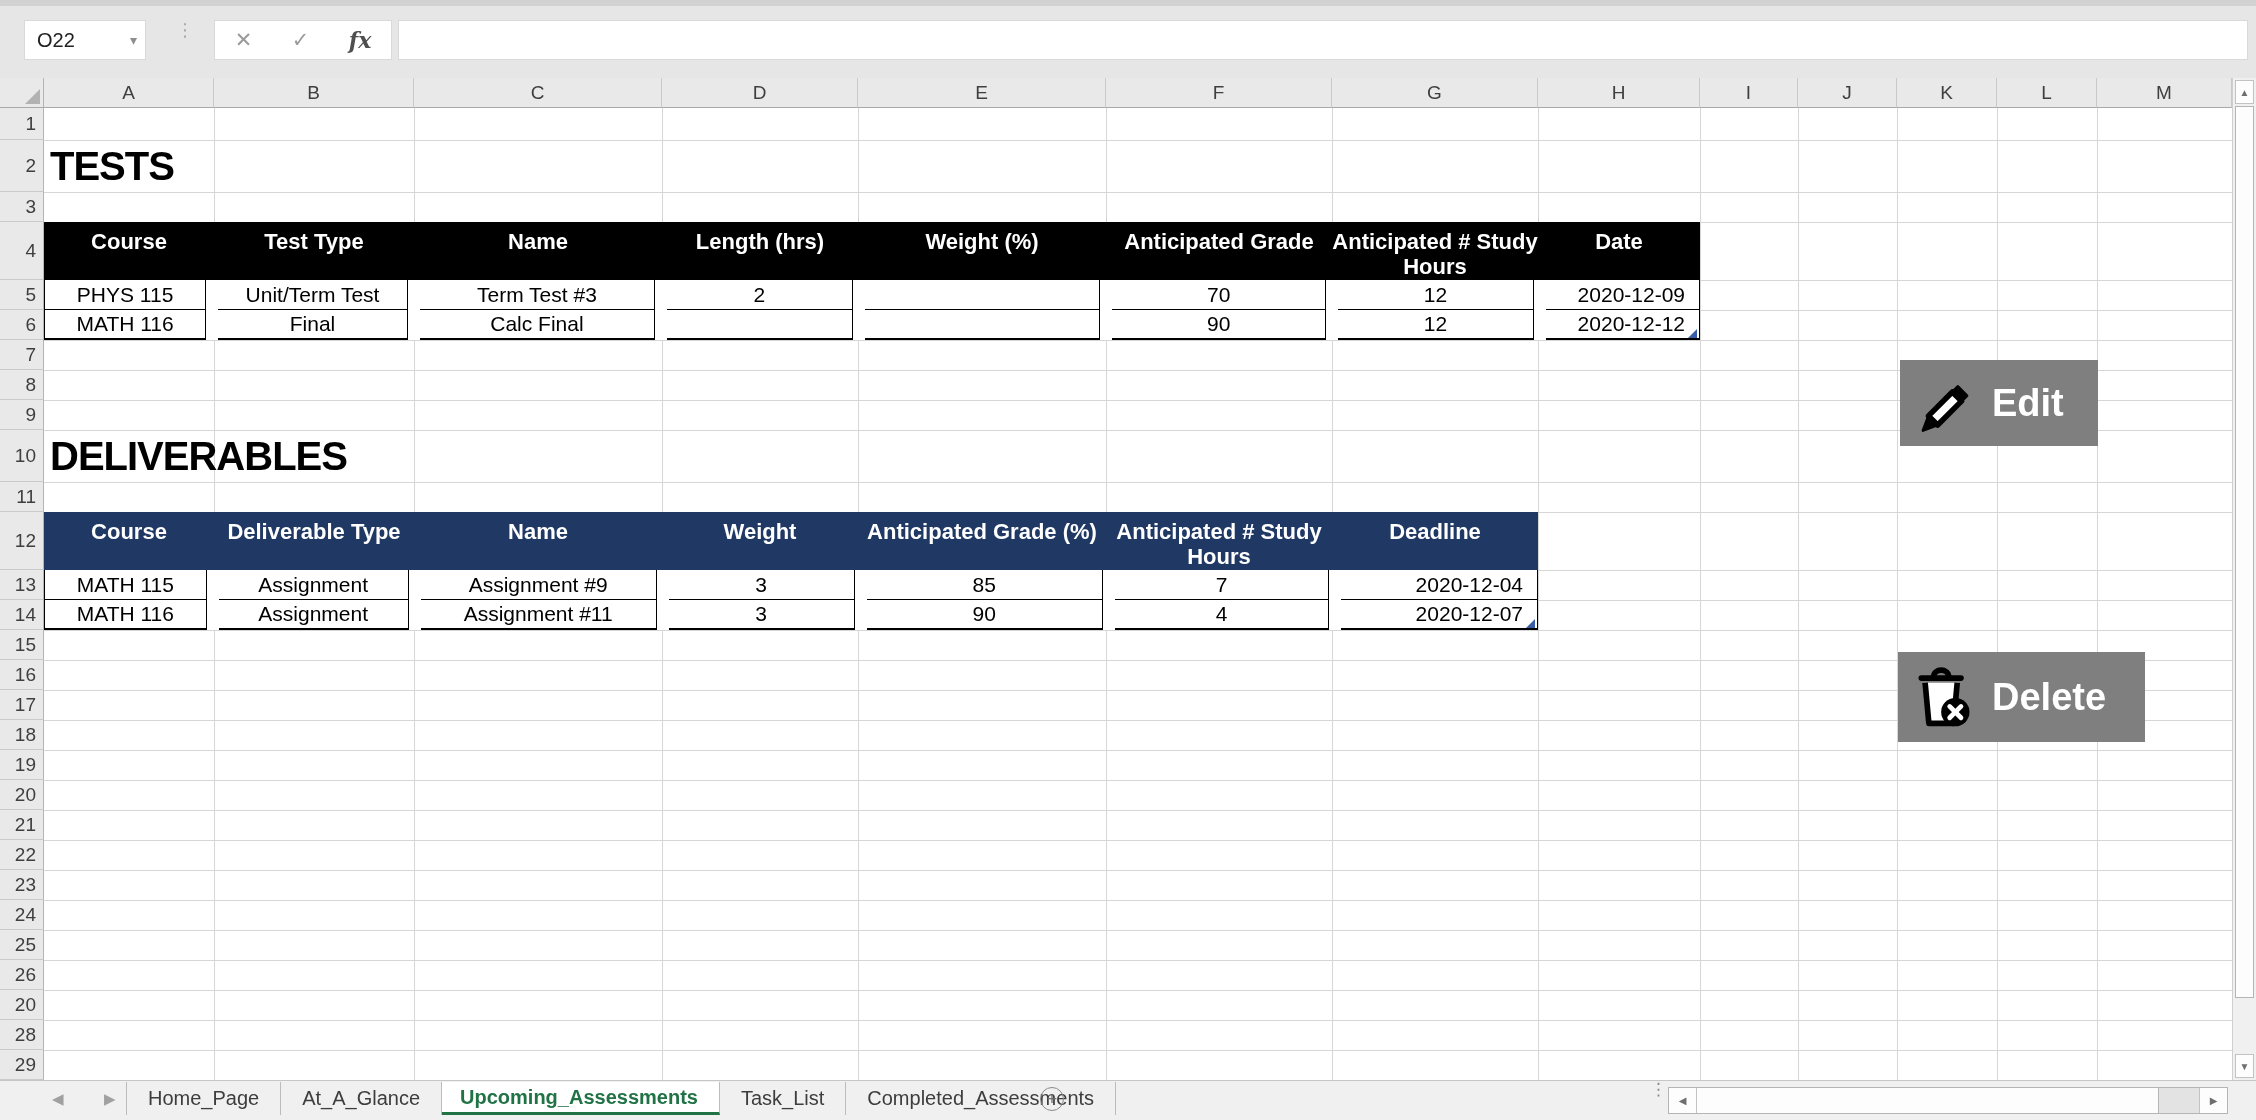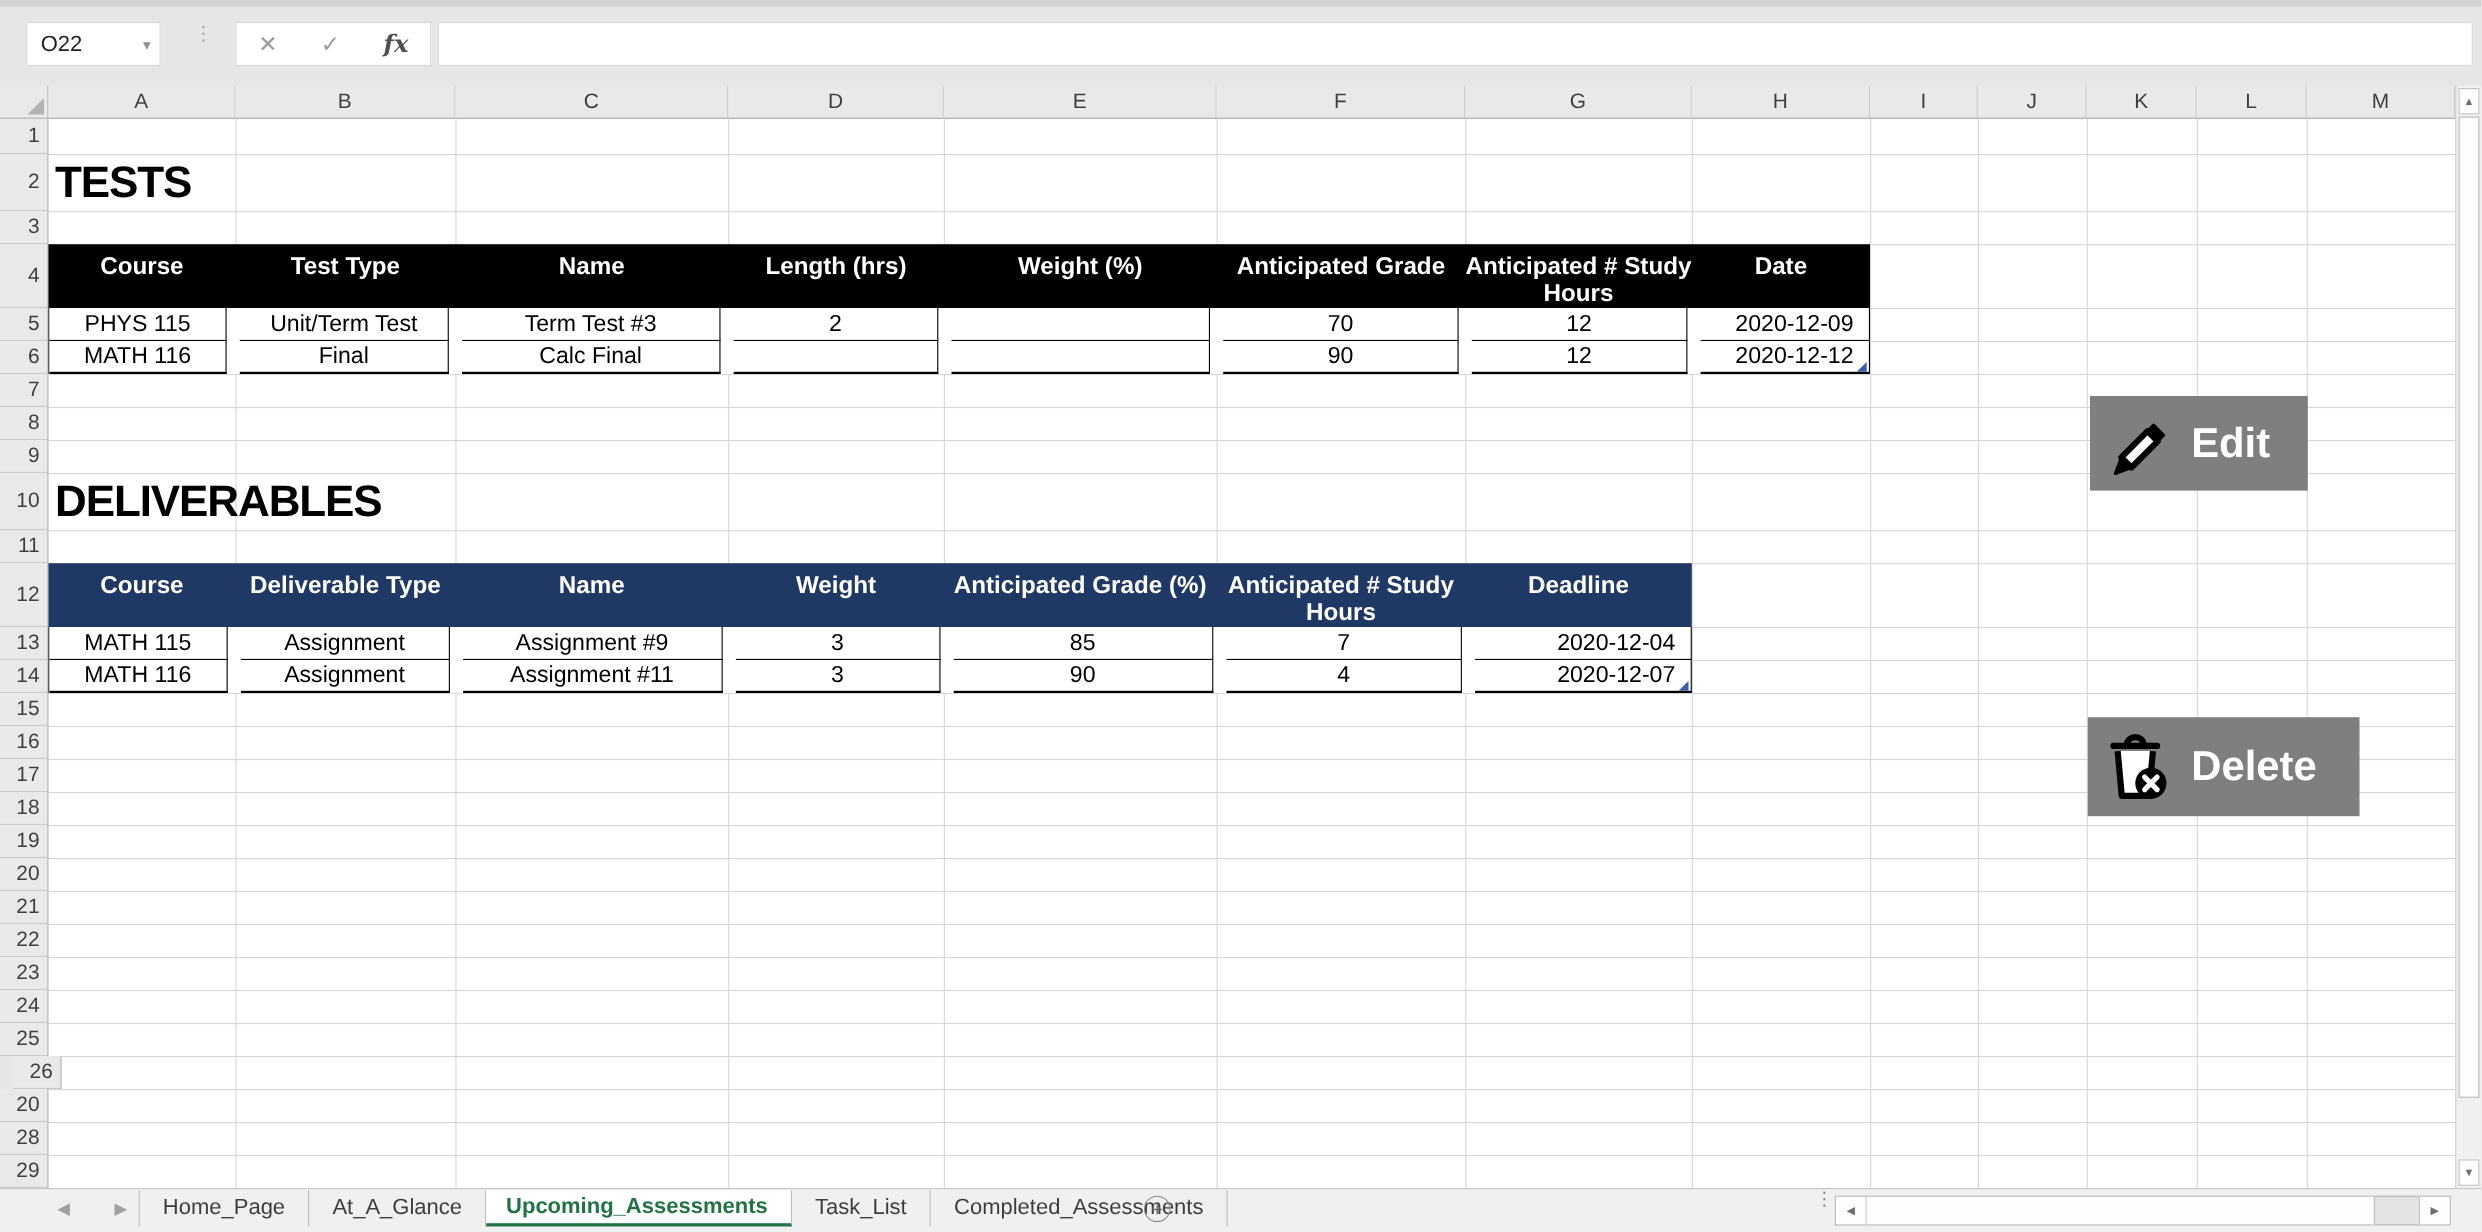--- a/index.html
+++ b/index.html
@@ -174,21 +174,21 @@
       <div class="rowhdr" style="height: 30px;">16</div>
       <div class="rowhdr" style="height: 30px; padding-left: 10px;">17</div>
       <div class="rowhdr" style="height: 30px;">18</div>
       <div class="rowhdr" style="height: 30px;">19</div>
       <div class="rowhdr" style="height: 30px;">20</div>
       <div class="rowhdr" style="height: 30px;">21</div>
       <div class="rowhdr" style="height: 30px;">22</div>
       <div class="rowhdr" style="height: 30px;">23</div>
       <div class="rowhdr" style="height: 30px;">24</div>
       <div class="rowhdr" style="height: 30px;">25</div>
-      <div class="rowhdr" style="height: 30px; margin-left: 12px;">26</div>
+      <div class="rowhdr" style="height: 30px;">26</div>
       <div class="rowhdr" style="height: 30px;">20</div>
       <div class="rowhdr" style="height: 30px;">28</div>
       <div class="rowhdr" style="height: 30px;">29</div>
     </div>
 
   <div class="sheettitle" style="top:140px;">TESTS</div>
   <div class="xltable" style="left:44px;top:222px;width:1656px;">
     <div class="thead black">
       <div class="th c0">Course</div>
       <div class="th c1">Test Type</div>

